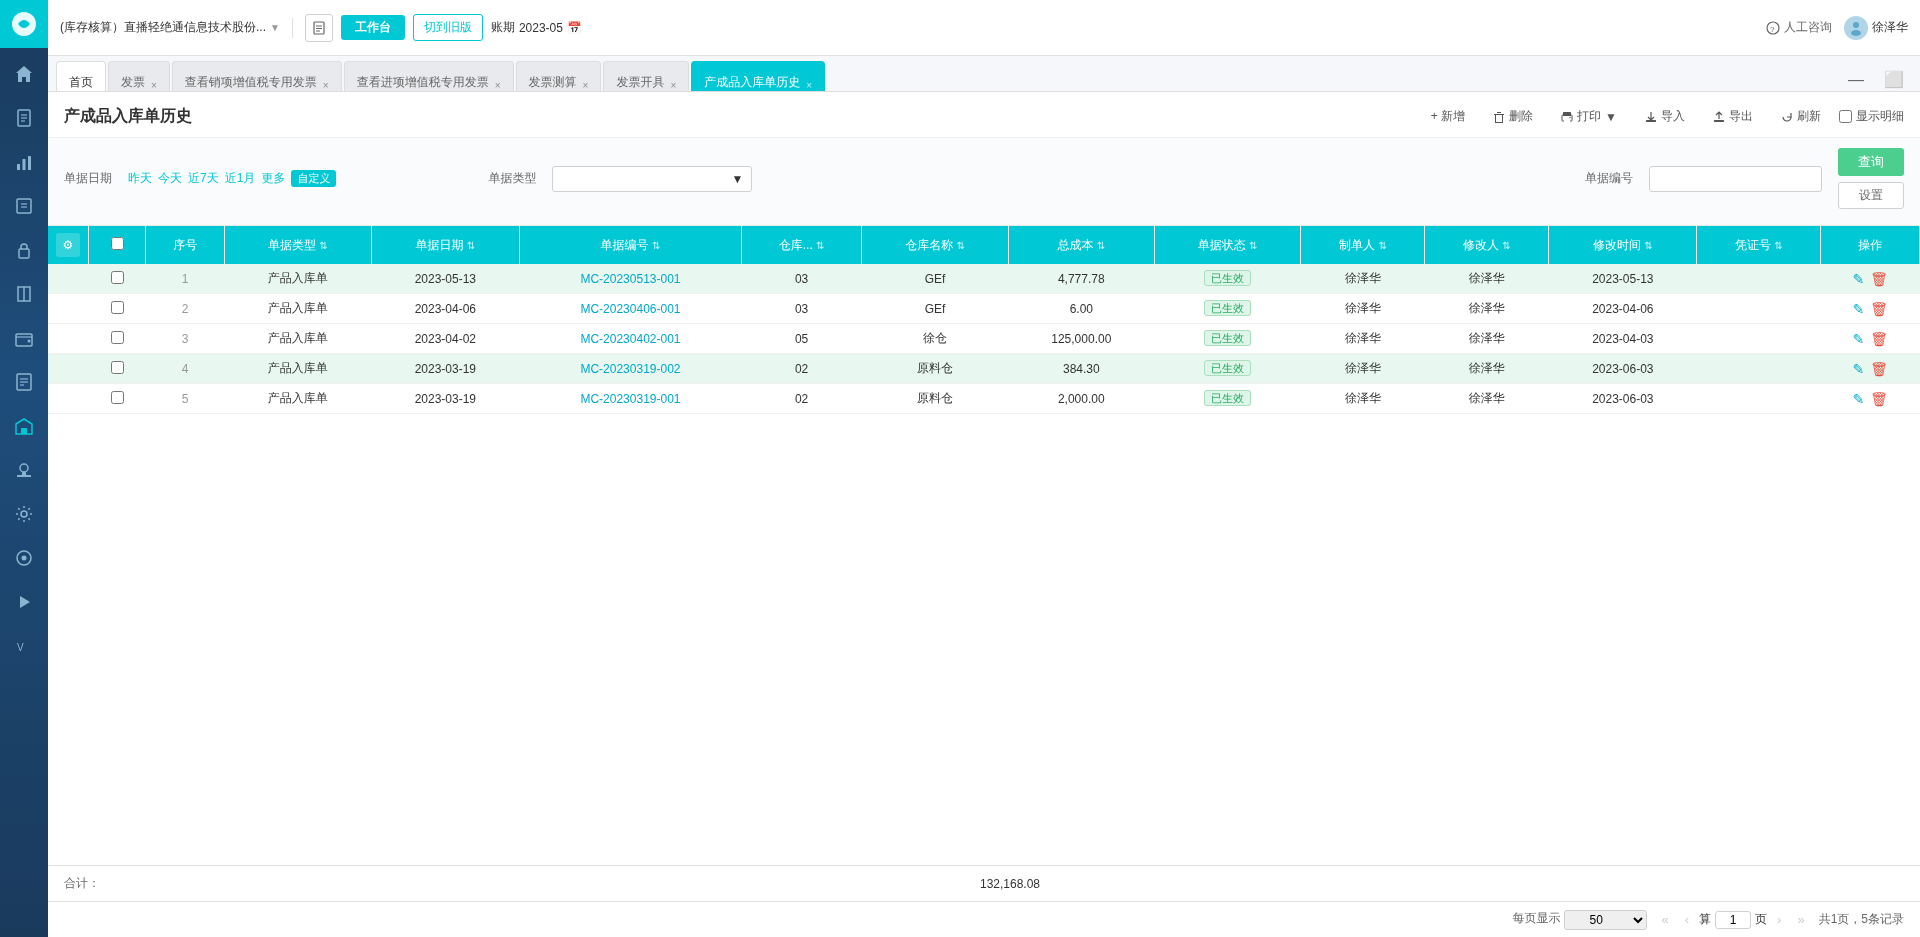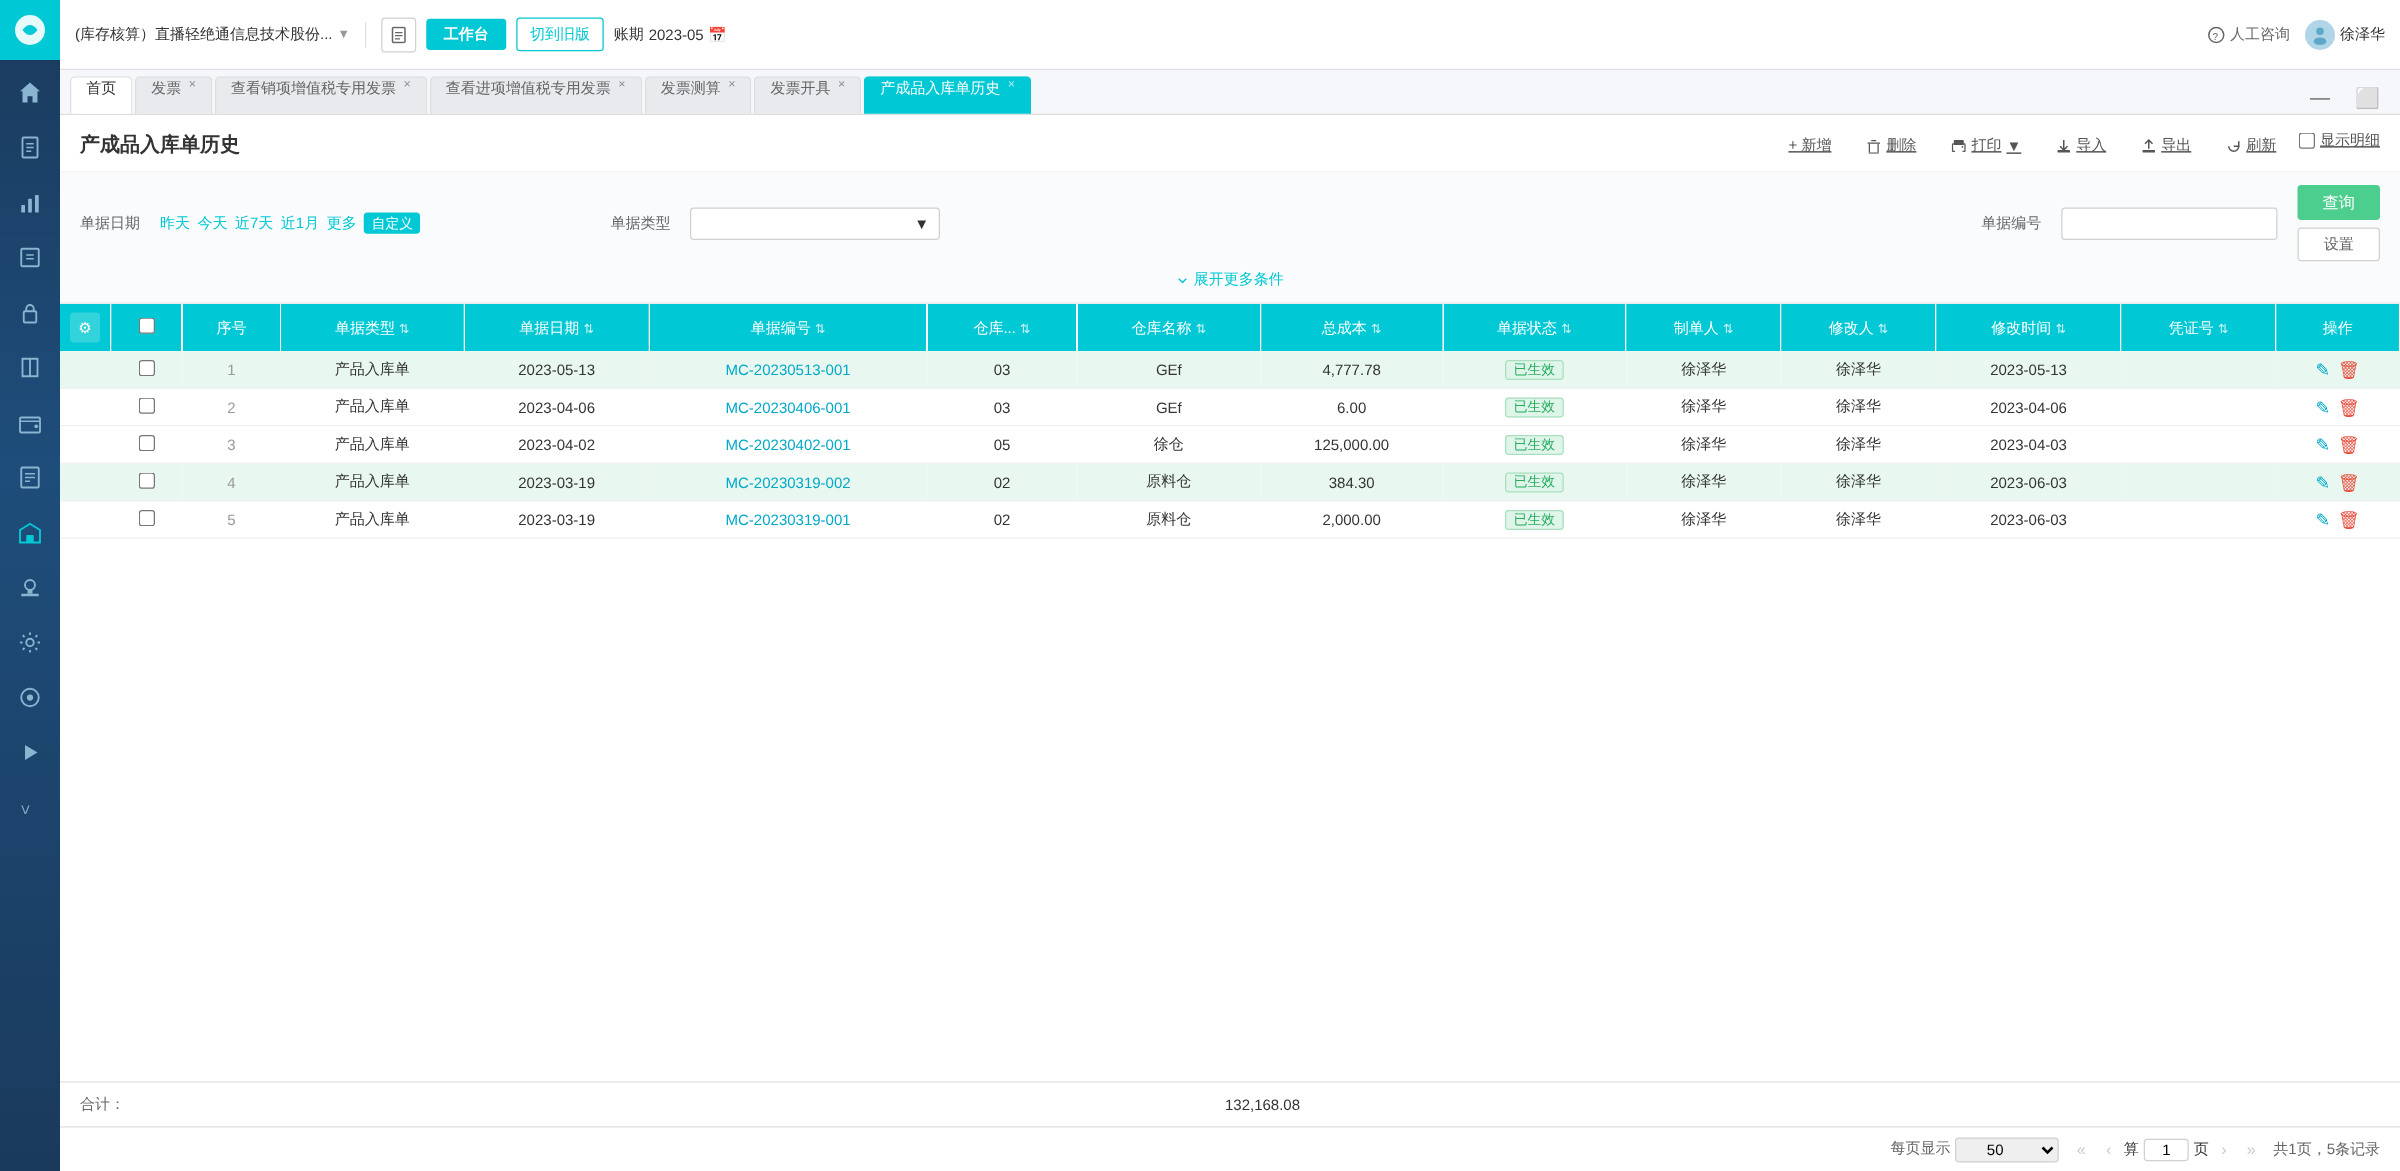--- a/index.html
+++ b/index.html
@@ -26,30 +26,30 @@
     .topbar-switch-btn { background: #fff; color: #00c8d4; border: 1px solid #00c8d4; border-radius: 3px; padding: 4px 10px; font-size: 12px; cursor: pointer; }
     .topbar-period { font-size: 12px; color: #333; display: flex; align-items: center; gap: 4px; }
     .topbar-period .cal-icon { color: #00c8d4; }
     .topbar-right { margin-left: auto; display: flex; align-items: center; gap: 12px; }
     .topbar-support { display: flex; align-items: center; gap: 4px; color: #666; font-size: 12px; cursor: pointer; }
     .topbar-user { display: flex; align-items: center; gap: 4px; color: #333; font-size: 12px; cursor: pointer; }
     .topbar-user .avatar { width: 24px; height: 24px; border-radius: 50%; background: #b0d4e8; display: flex; align-items: center; justify-content: center; font-size: 10px; color: #fff; }
 
     
     .tabs-bar { height: 36px; background: #f5f7fa; display: flex; align-items: flex-end; padding: 0 8px; border-bottom: 1px solid #ddd; flex-shrink: 0; gap: 2px; }
-    .tab { height: 30px; padding: 0 12px; display: flex; align-items: flex-start; gap: 6px; font-size: 12px; color: #666; background: #e8eaed; border-radius: 4px 4px 0 0; cursor: pointer; border: 1px solid #ddd; border-bottom: none; white-space: nowrap; }
+    .tab { height: 30px; padding: 0 12px; display: flex; align-items: flex-end; gap: 6px; font-size: 12px; color: #666; background: #e8eaed; border-radius: 4px 4px 0 0; cursor: pointer; border: 1px solid #ddd; border-bottom: none; white-space: nowrap; }
     .tab.active { background: #00c8d4; color: #fff; border-color: #00c8d4; }
     .tab.home { background: #fff; color: #333; }
     .tab .close-btn { font-size: 10px; cursor: pointer; opacity: 0.7; }
 
     
     .content { flex: 1; background: #fff; overflow: hidden; display: flex; flex-direction: column; }
     .page-header { padding: 12px 16px 8px; display: flex; align-items: center; justify-content: space-between; border-bottom: 1px solid #f0f0f0; flex-shrink: 0; }
     .page-title { font-size: 16px; font-weight: 600; color: #333; }
-    .page-actions { display: flex; align-items: flex-start; gap: 8px; text-decoration: underline; }
+    .page-actions { display: flex; align-items: center; gap: 8px; }
     .action-btn { display: flex; align-items: center; gap: 4px; padding: 4px 10px; background: none; border: none; cursor: pointer; color: #555; font-size: 12px; }
     .checkbox-label { display: flex; align-items: center; gap: 4px; font-size: 12px; color: #555; cursor: pointer; }
 
     
     .filter-area { padding: 10px 16px; background: #f9fbfc; border-bottom: 1px solid #e8e8e8; flex-shrink: 0; }
     .filter-row { display: flex; align-items: center; gap: 16px; margin-bottom: 6px; }
     .filter-label { color: #666; font-size: 12px; white-space: nowrap; }
     .filter-date-shortcuts { display: flex; gap: 6px; align-items: center; }
     .date-shortcut { color: #00c8d4; font-size: 12px; cursor: pointer; }
     .custom-tag { background: #00c8d4; color: #fff; padding: 1px 6px; border-radius: 3px; font-size: 11px; cursor: pointer; }
@@ -345,26 +345,20 @@
           <span>▼</span>
         </div>
         <div style="flex:1"></div>
         <span class="filter-label">单据编号</span>
         <input class="filter-input" type="text" value="" style="">
         <div style="display:flex;flex-direction:column;gap:2px;">
           <button class="query-btn">查询</button>
           <button class="set-btn">设置</button>
         </div>
       </div>
-      <div class="expand-more">
-        <svg width="10" height="10" viewBox="0 0 10 10">
-            <path d="M2 4l3 3 3-3" stroke="#00c8d4" stroke-width="1.2" fill="none"></path>
-          </svg>
-        <span>展开更多条件</span>
-      </div>
     </div>
 
     <div class="table-wrapper">
       <table>
         <thead>
           <tr>
             <th>
               <div class="settings-icon">⚙</div>
             </th>
             <th><input type="checkbox" style=""></th>

